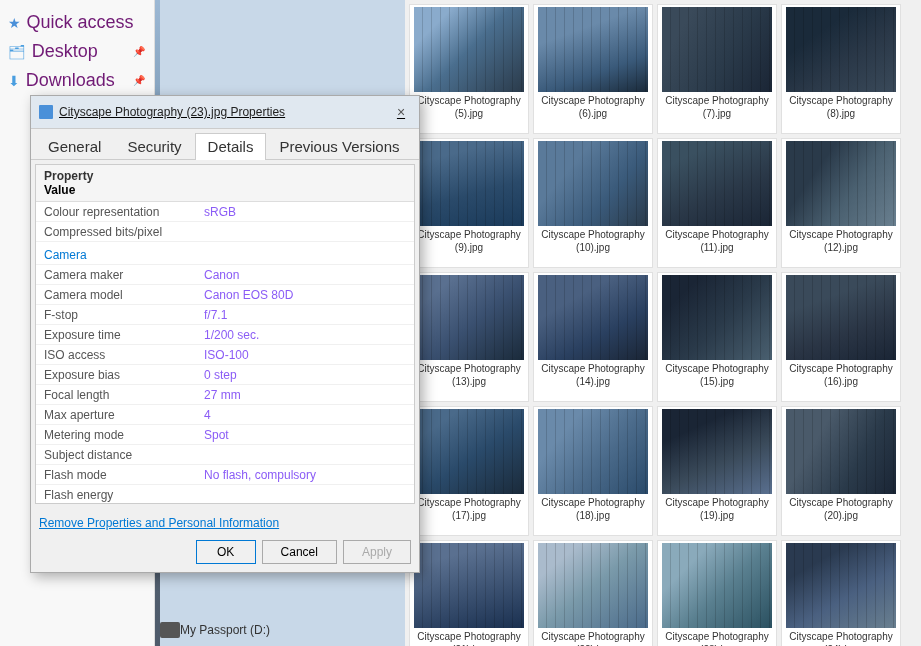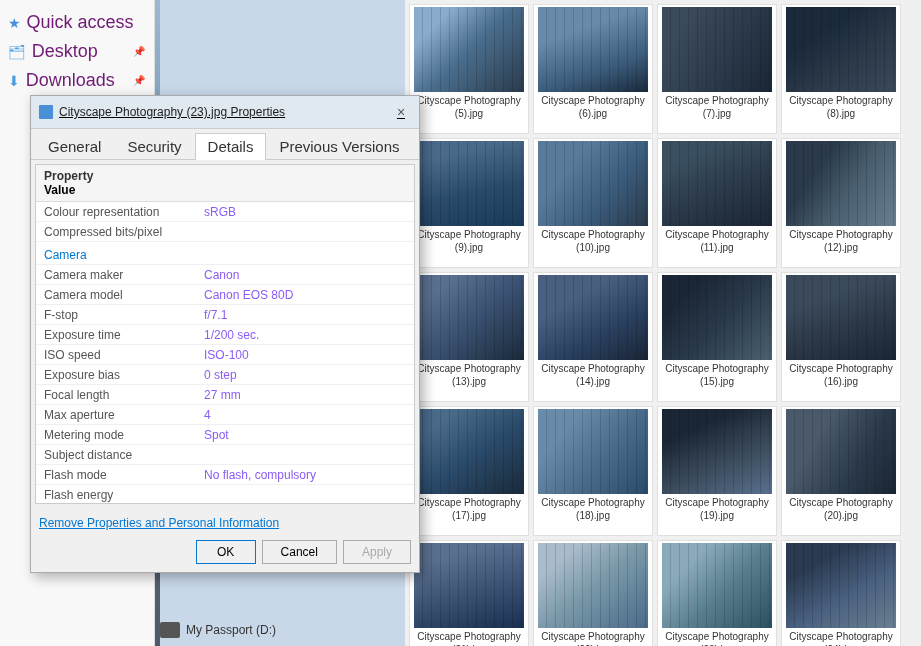--- a/index.html
+++ b/index.html
@@ -288,21 +288,20 @@
     .btn.primary { border-color: #0078d4; }
     .btn:disabled { color: #aaa; cursor: default; }
 
     
     .drive-item {
       position: absolute;
       bottom: 8px;
       left: 160px;
       display: flex;
       align-items: center;
-      gap: 6px;
       font-size: 12px;
       color: #333;
     }
 
     .drive-icon {
       width: 20px;
       height: 16px;
       background: #555;
       border-radius: 2px;
       position: relative;
@@ -454,21 +453,21 @@
         </div>
         <div class="prop-row">
           <div class="prop-name">F-stop</div>
           <div class="prop-value">f/7.1</div>
         </div>
         <div class="prop-row">
           <div class="prop-name">Exposure time</div>
           <div class="prop-value">1/200 sec.</div>
         </div>
         <div class="prop-row">
-          <div class="prop-name">ISO speed</div>
+          <div class="prop-name">ISO access</div>
           <div class="prop-value">ISO-100</div>
         </div>
         <div class="prop-row">
           <div class="prop-name">Exposure bias</div>
           <div class="prop-value">0 step</div>
         </div>
         <div class="prop-row">
           <div class="prop-name">Focal length</div>
           <div class="prop-value">27 mm</div>
         </div>

